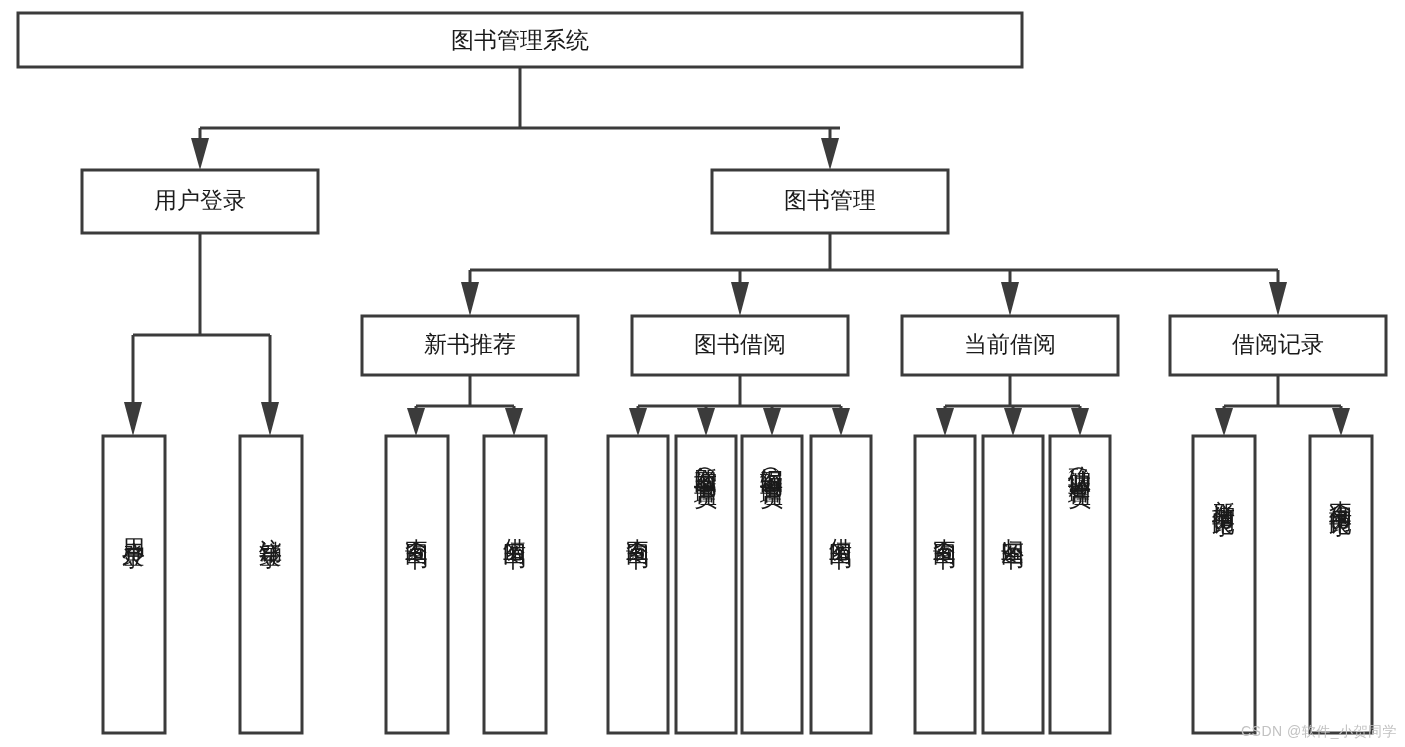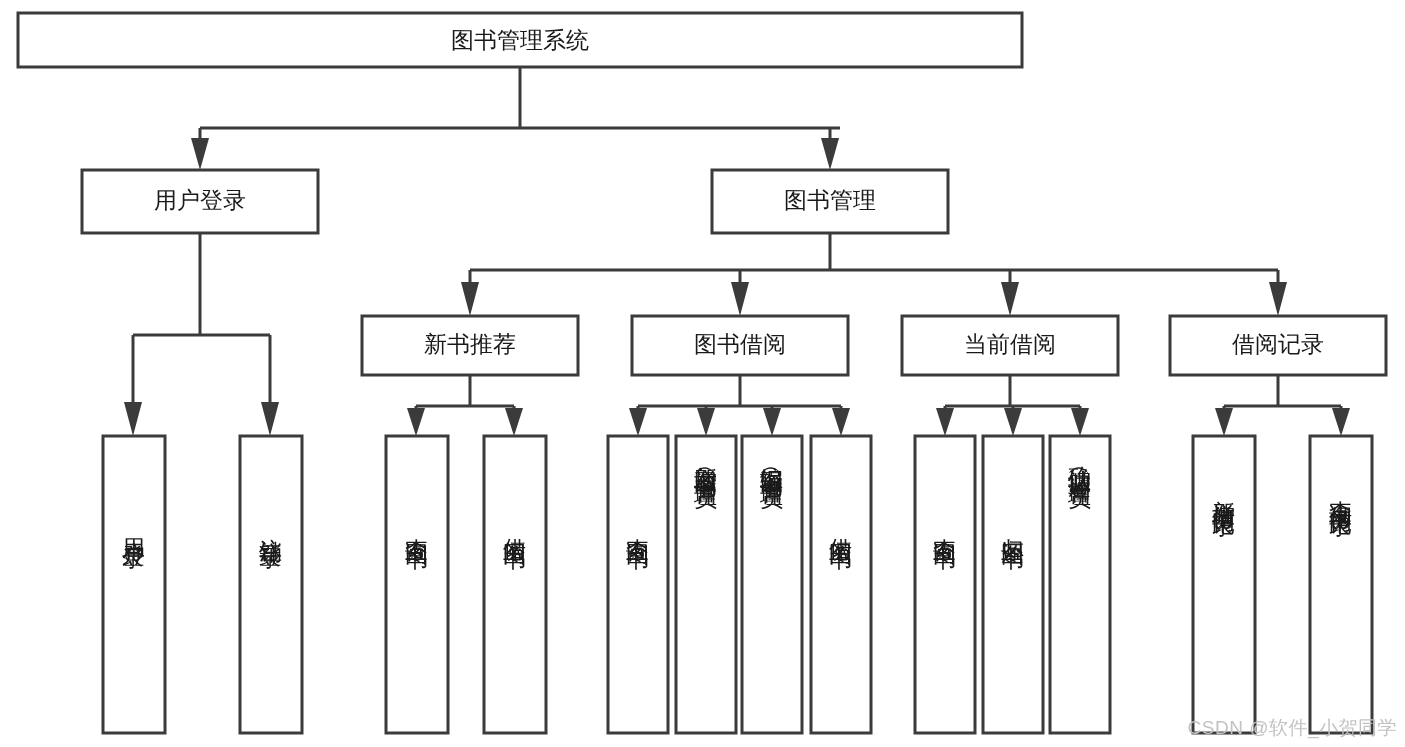--- a/index.html
+++ b/index.html
@@ -72,21 +72,21 @@
     line-height: 1.22;
     letter-spacing: 3px;
     color: #1a1a1a;
     white-space: nowrap;
   }
   #watermark {
     position: absolute;
     right: 8px;
     bottom: 6px;
     font-family: "Liberation Sans", "DejaVu Sans", sans-serif;
-    font-size: 19px;
+    font-size: 14px;
     color: #c2c2c2;
     letter-spacing: 0.5px;
     user-select: none;
   }
 </style>
 </head>
 <body>
 
 <div id="diagram-root">
 

